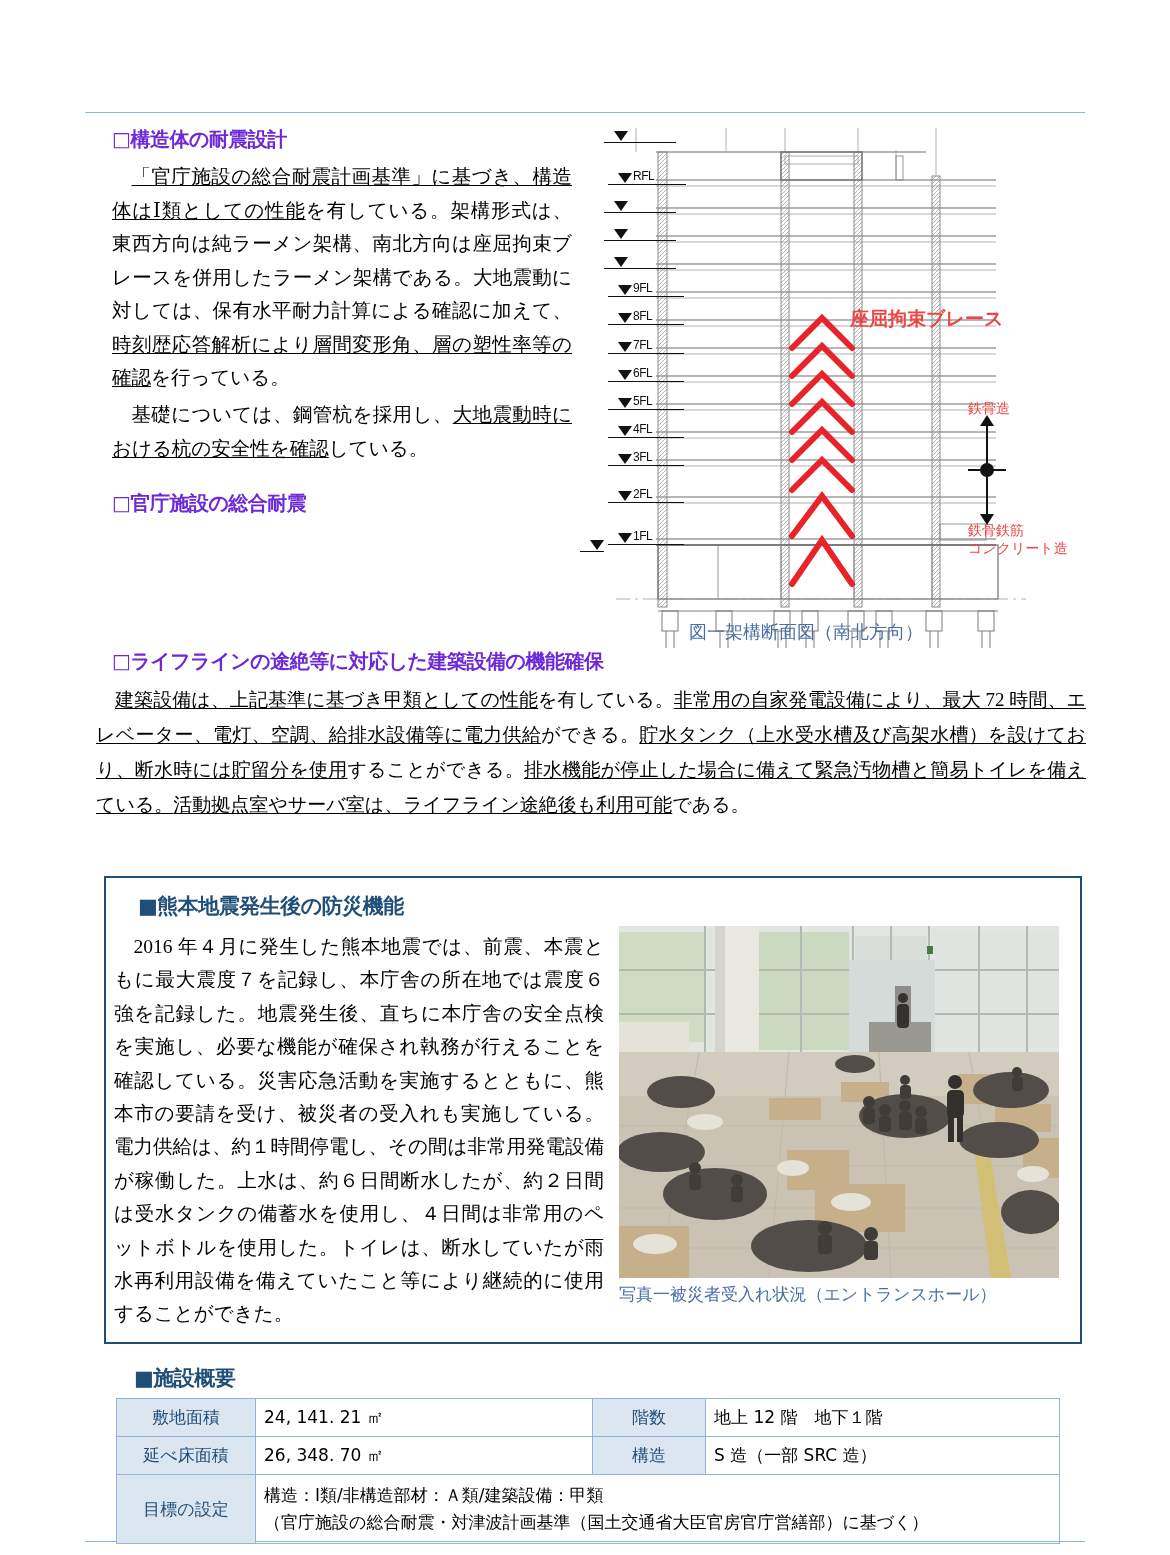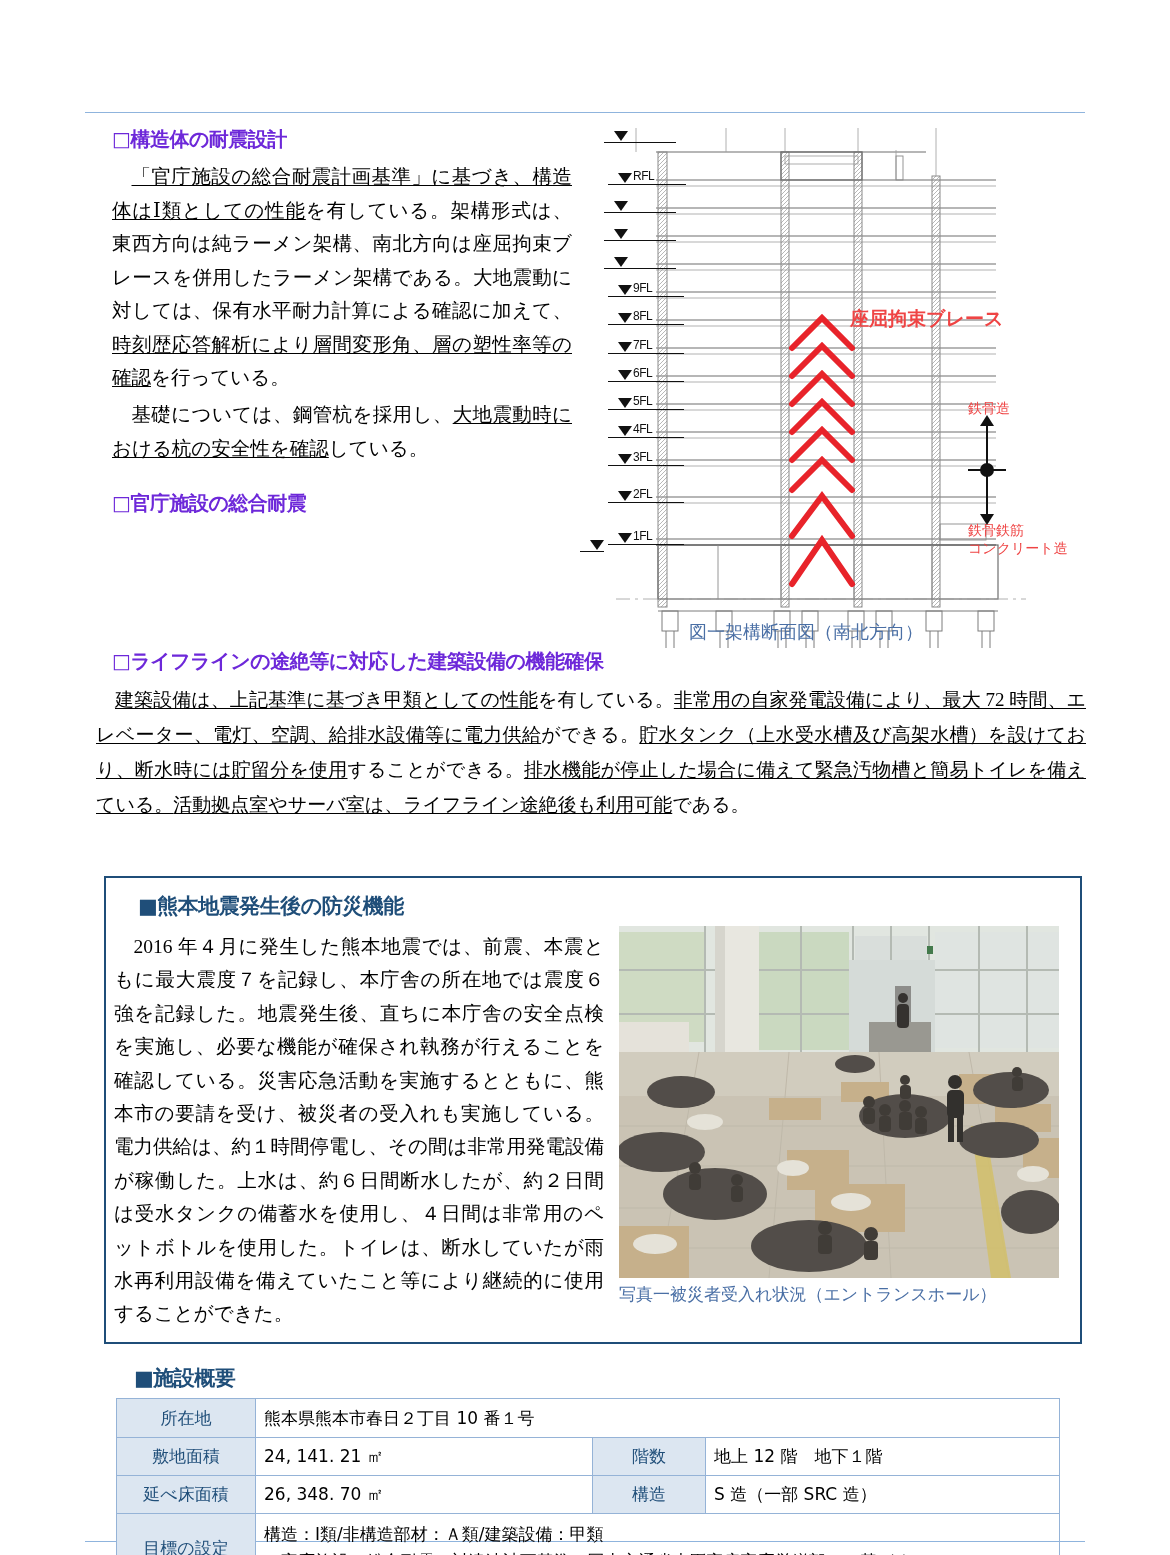--- a/index.html
+++ b/index.html
@@ -496,24 +496,20 @@
       <rect width="440" height="352" fill="#8a8578" opacity="0.07"></rect>
     </svg>
   </div>
 
   <div class="photo-cap">写真一被災者受入れ状況（エントランスホール）</div>
 
   <div id="tbl-title" class="h-navy">■施設概要</div>
 
   <table class="tbl">
     <tbody>
-        <tr class="r1">
-      <td class="hd">所在地</td>
-      <td colspan="3">熊本県熊本市春日２丁目 10 番１号</td>
-    </tr>
     <tr class="r2">
       <td class="hd">敷地面積</td>
       <td style="width:320px;">24, 141. 21 ㎡</td>
       <td class="hd2">階数</td>
       <td>地上 12 階　地下１階</td>
     </tr>
     <tr class="r2">
       <td class="hd">延べ床面積</td>
       <td>26, 348. 70 ㎡</td>
       <td class="hd2">構造</td>

